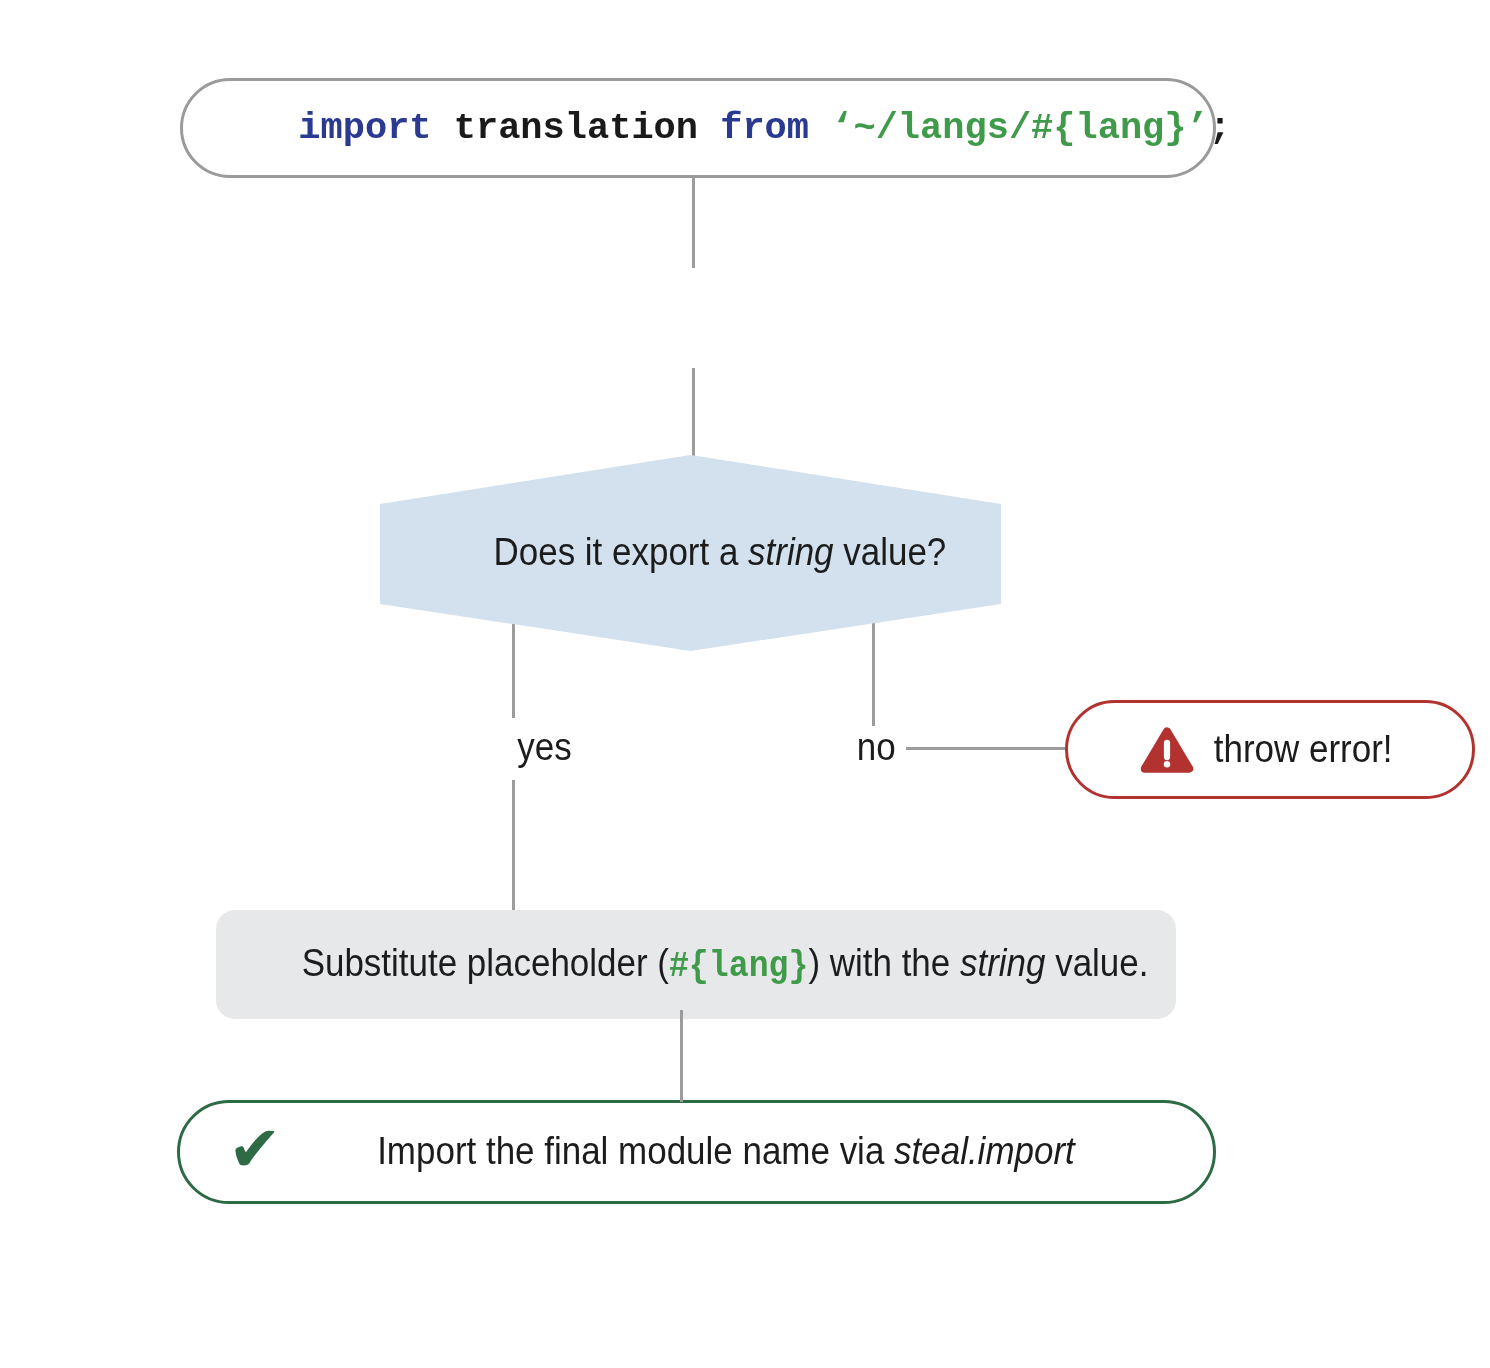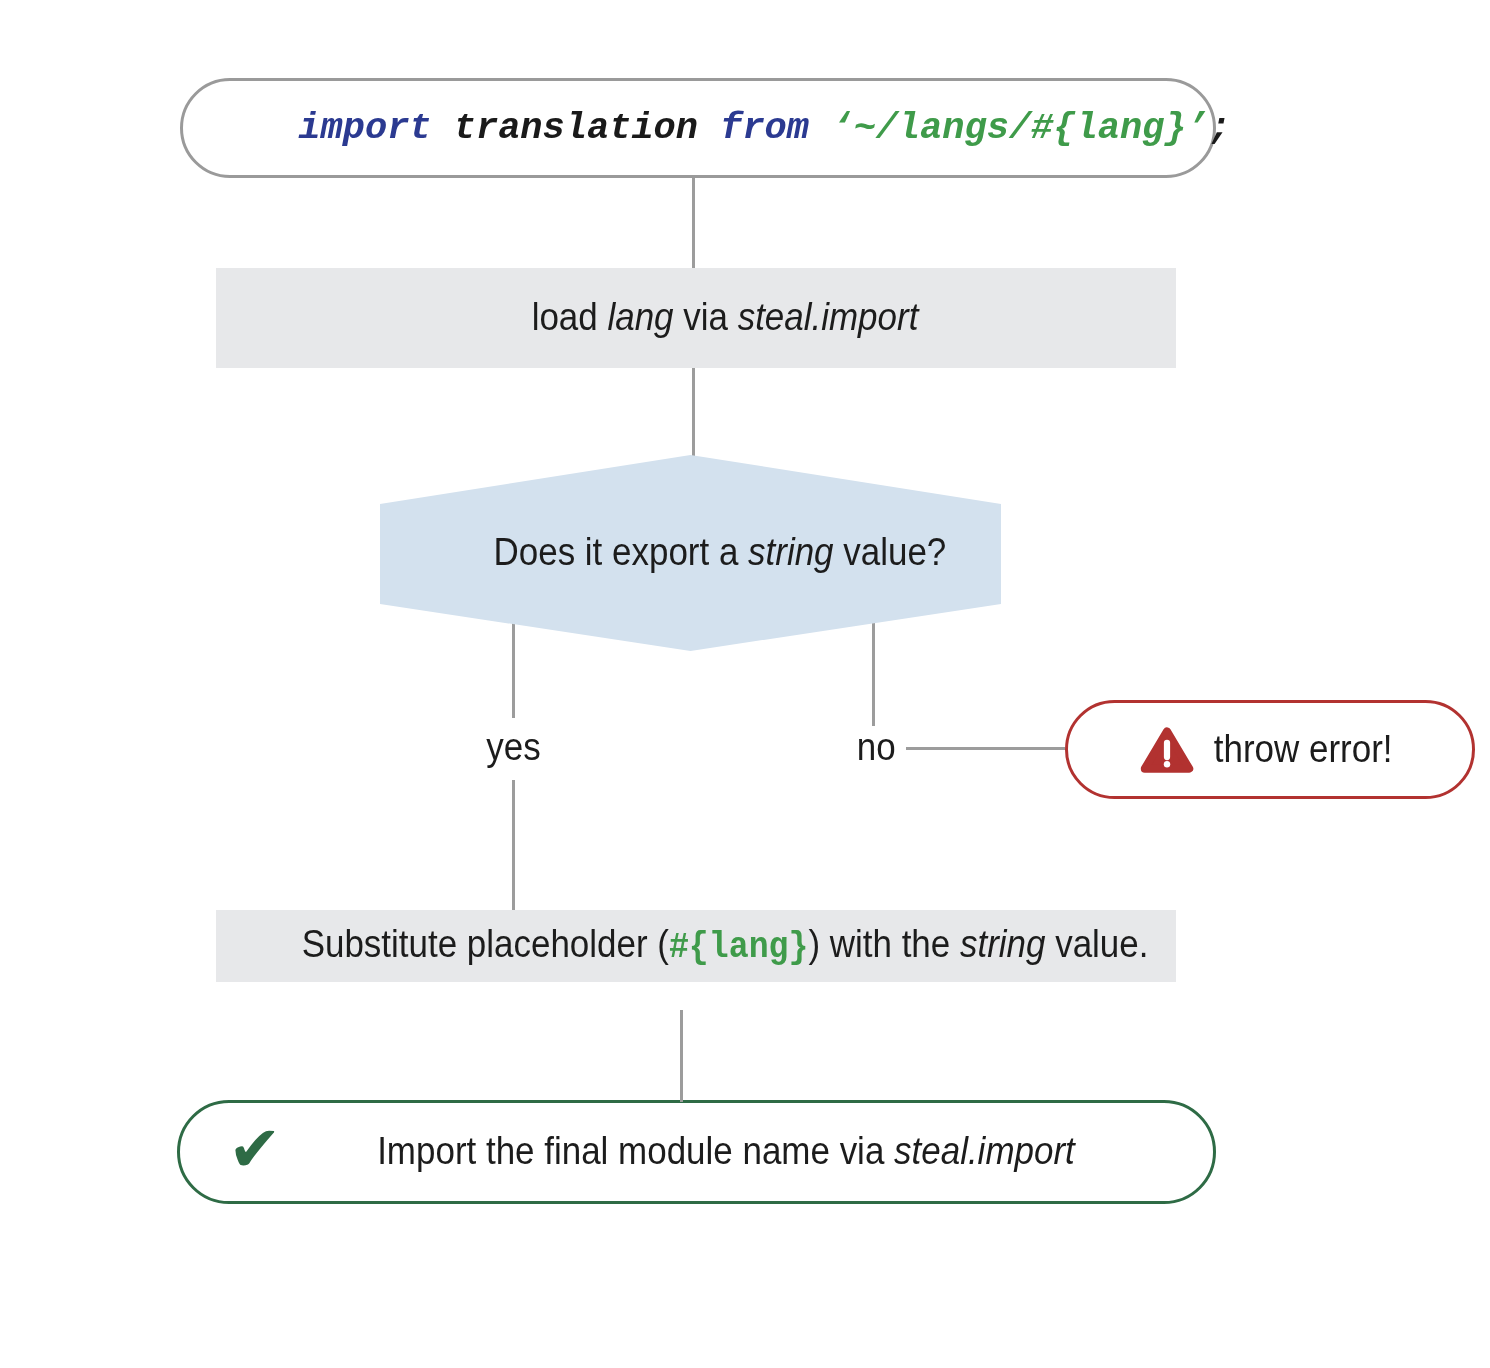--- a/index.html
+++ b/index.html
@@ -22,27 +22,27 @@
   .t-string{color:#3f9b4a;}
   .t-code-string{font-family:"Liberation Mono",monospace;font-weight:700;color:#3f9b4a;font-size:0.95em;}
 
   
   .code-box{
     left:180px;top:78px;width:1036px;height:100px;
     background:#fff;border:3px solid #9a9a9a;border-radius:52px;
   }
   .code-line{
     font-family:"Liberation Mono",monospace;font-weight:700;
-    font-size:37px;white-space:pre;color:#1a1a1a;font-style:italic;
+    font-size:37px;white-space:pre;color:#1a1a1a;
   }
 
   
   .gray-box{background:#e7e8ea;}
   .gray-box-1{left:216px;top:268px;width:960px;height:100px;}
-  .gray-box-2{left:216px;top:910px;width:960px;height:72px;}
+  .gray-box-2{left:216px;top:910px;width:960px;height:109px;border-radius:19px;}
 
   
   .hexagon{
     left:380px;top:455px;width:621px;height:196px;
     background:#d3e1ee;z-index:2;
     clip-path:polygon(50% 0%,100% 25%,100% 76%,50% 100%,0% 76%,0% 25%);
   }
 
   
   .vline{position:absolute;width:3px;background:#9c9c9c;z-index:1;}
@@ -50,21 +50,21 @@
   .line-top-1{left:692px;top:178px;height:90px;}
   .line-top-2{left:692px;top:368px;height:88px;}
   .line-yes-stub{left:512px;top:606px;height:112px;}
   .line-no-stub{left:872px;top:606px;height:120px;}
   .line-yes-2{left:512px;top:780px;height:130px;}
   .line-no-right{left:906px;top:747px;width:159px;}
   .line-bottom{left:680px;top:1010px;height:92px;}
 
   
   .branch-label{width:120px;height:48px;}
-  .branch-yes{left:454px;top:724px;}
+  .branch-yes{left:454px;top:724px;justify-content:flex-end;}
   .branch-no{left:816px;top:724px;text-align:center;}
 
   
   .error-box{
     left:1065px;top:700px;width:410px;height:99px;
     background:#fff;border:3px solid #b23230;border-radius:50px;
     gap:12px;z-index:2;
   }
   .warning-icon{width:54px;height:48px;display:inline-flex;flex:0 0 auto;}
 
@@ -91,25 +91,20 @@
   <div class="vline line-yes-2"></div>
   <div class="hline line-no-right"></div>
   <div class="vline line-bottom"></div>
 
   <div class="node code-box">
     <div class="code-line">
       <span class="t-keyword">import</span><span class="t-plain"> translation </span><span class="t-keyword">from</span><span class="t-plain"> </span><span class="t-string">‘~/langs/#{lang}’</span><span class="t-plain">;</span>
     </div>
   </div>
 
-  <div class="node gray-box gray-box-1">
-    <div class="box-label">
-      <span class="t-plain">load </span><span class="t-italic">lang</span><span class="t-plain"> via </span><span class="t-italic">steal.import</span>
-    </div>
-  </div>
 
   <div class="node hexagon">
     <div class="box-label">
       <span class="t-plain">Does it export a </span><span class="t-italic">string</span><span class="t-plain"> value?</span>
     </div>
   </div>
 
   <div class="node branch-label branch-yes">
     <span class="box-label">yes</span>
   </div>

